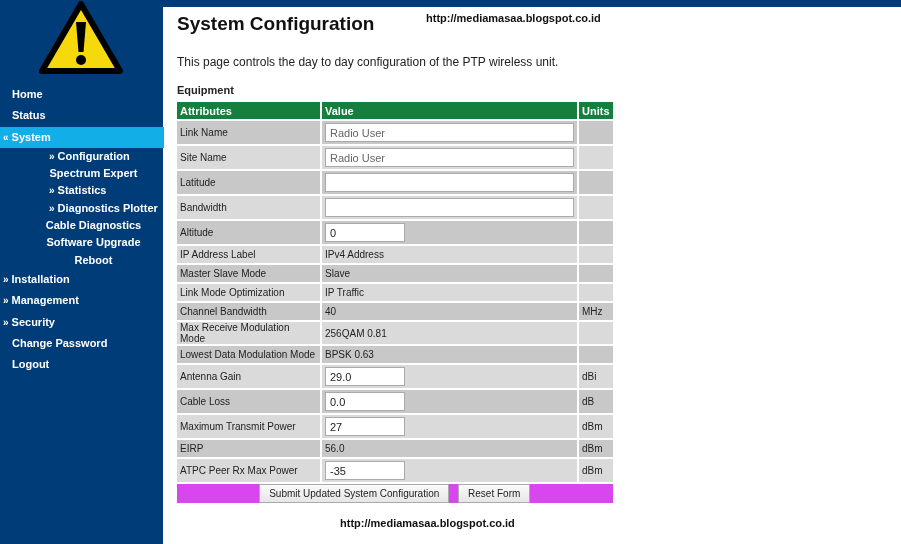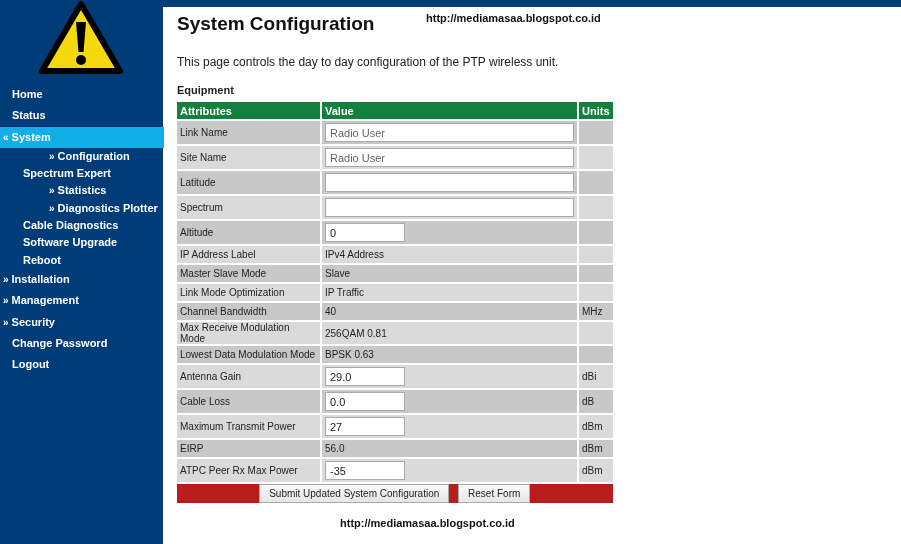--- a/index.html
+++ b/index.html
@@ -6,21 +6,21 @@
   body { width:901px; height:544px; background:#fff; position:relative; overflow:hidden;
          font-family:"Liberation Sans", sans-serif; }
   .topbar { position:absolute; left:0; top:0; width:901px; height:7px; background:#003c78; }
   .sidebar { position:absolute; left:0; top:0; width:163px; height:544px; background:#003c78; }
   .logo { position:absolute; left:38px; top:0px; width:86px; height:76px; }
   .nav { position:absolute; left:0; top:84px; width:164px; }
   .nav-item { display:block; height:21.3px; line-height:21px; color:#fff; font-weight:bold;
               font-size:11px; white-space:nowrap; cursor:pointer; }
   .nav-item.l0 { padding-left:12px; }
   .nav-item.l0c { padding-left:3px; }
-  .nav-item.l1 { padding-left:23px; height:17.3px; line-height:17px; }
+  .nav-item.l1 { padding-left:23px; height:17.3px; line-height:17px;text-align:center; }
   .nav-item.l1c { padding-left:14px; height:17.3px; line-height:17px;margin-left:35px; }
   .nav-item.active { background:#11aee8; }
   .nav-item .chev { font-size:10px; margin-right:3px; }
   .page-title { position:absolute; left:177px; top:13px; font-size:19px; font-weight:bold; color:#111; }
   .watermark-top { position:absolute; left:426px; top:12px; font-size:11px; font-weight:bold; color:#111; }
   .intro { position:absolute; left:177px; top:55px; font-size:12px; color:#222; }
   .section { position:absolute; left:177px; top:84px; font-size:11px; font-weight:bold; color:#222; }
 
   table.cfg { position:absolute; left:175px; top:100px; border-collapse:separate; border-spacing:2px;
               font-size:10px; color:#222; }
@@ -30,21 +30,21 @@
   table.cfg tr.odd td { background:#c8c8c8; }
   table.cfg tr.even td { background:#dadada; }
   table.cfg tr.tall td { height:23px; }
   .c1 { width:137px; }
   .c2 { width:246px; }
   .c3 { width:26px; }
   input.txt { box-sizing:border-box; border:1px solid #aaa; background:#fff; font-family:"Liberation Sans", sans-serif;
               font-size:11px; color:#222; height:19px; padding:8px 4px; margin:0; }
   input.wide { width:249px; color:#666; }
   input.narrow { width:80px; }
-  tr.btnrow td { background:#b91c1c; height:16px; text-align:center; }
+  tr.btnrow td { background:#d946ef; height:16px; text-align:center; }
   button.btn { font-family:"Liberation Sans", sans-serif; font-size:10px; color:#222;
                background:linear-gradient(#fafafa,#e6e6e6); border:1px solid #aaa; height:19px;
                padding:0 9px; margin:0 3px; cursor:pointer; }
   .watermark-bottom { position:absolute; left:340px; top:517px; font-size:11px; font-weight:bold; color:#111; }
 </style>
 </head>
 <body>
 
 <div class="topbar"></div>
 
@@ -94,21 +94,21 @@
     <td>Site Name</td>
     <td><input class="txt wide" value="Radio User" style=""></td>
     <td></td>
   </tr>
   <tr class="odd tall">
     <td>Latitude</td>
     <td><input class="txt wide" value="" style=""></td>
     <td></td>
   </tr>
   <tr class="even tall">
-    <td>Spectrum</td>
+    <td>Bandwidth</td>
     <td><input class="txt wide" value="" style=""></td>
     <td></td>
   </tr>
   <tr class="odd tall">
     <td>Altitude</td>
     <td><input class="txt narrow" value="0" style=""></td>
     <td></td>
   </tr>
   <tr class="even">
     <td>IP Address Label</td>

